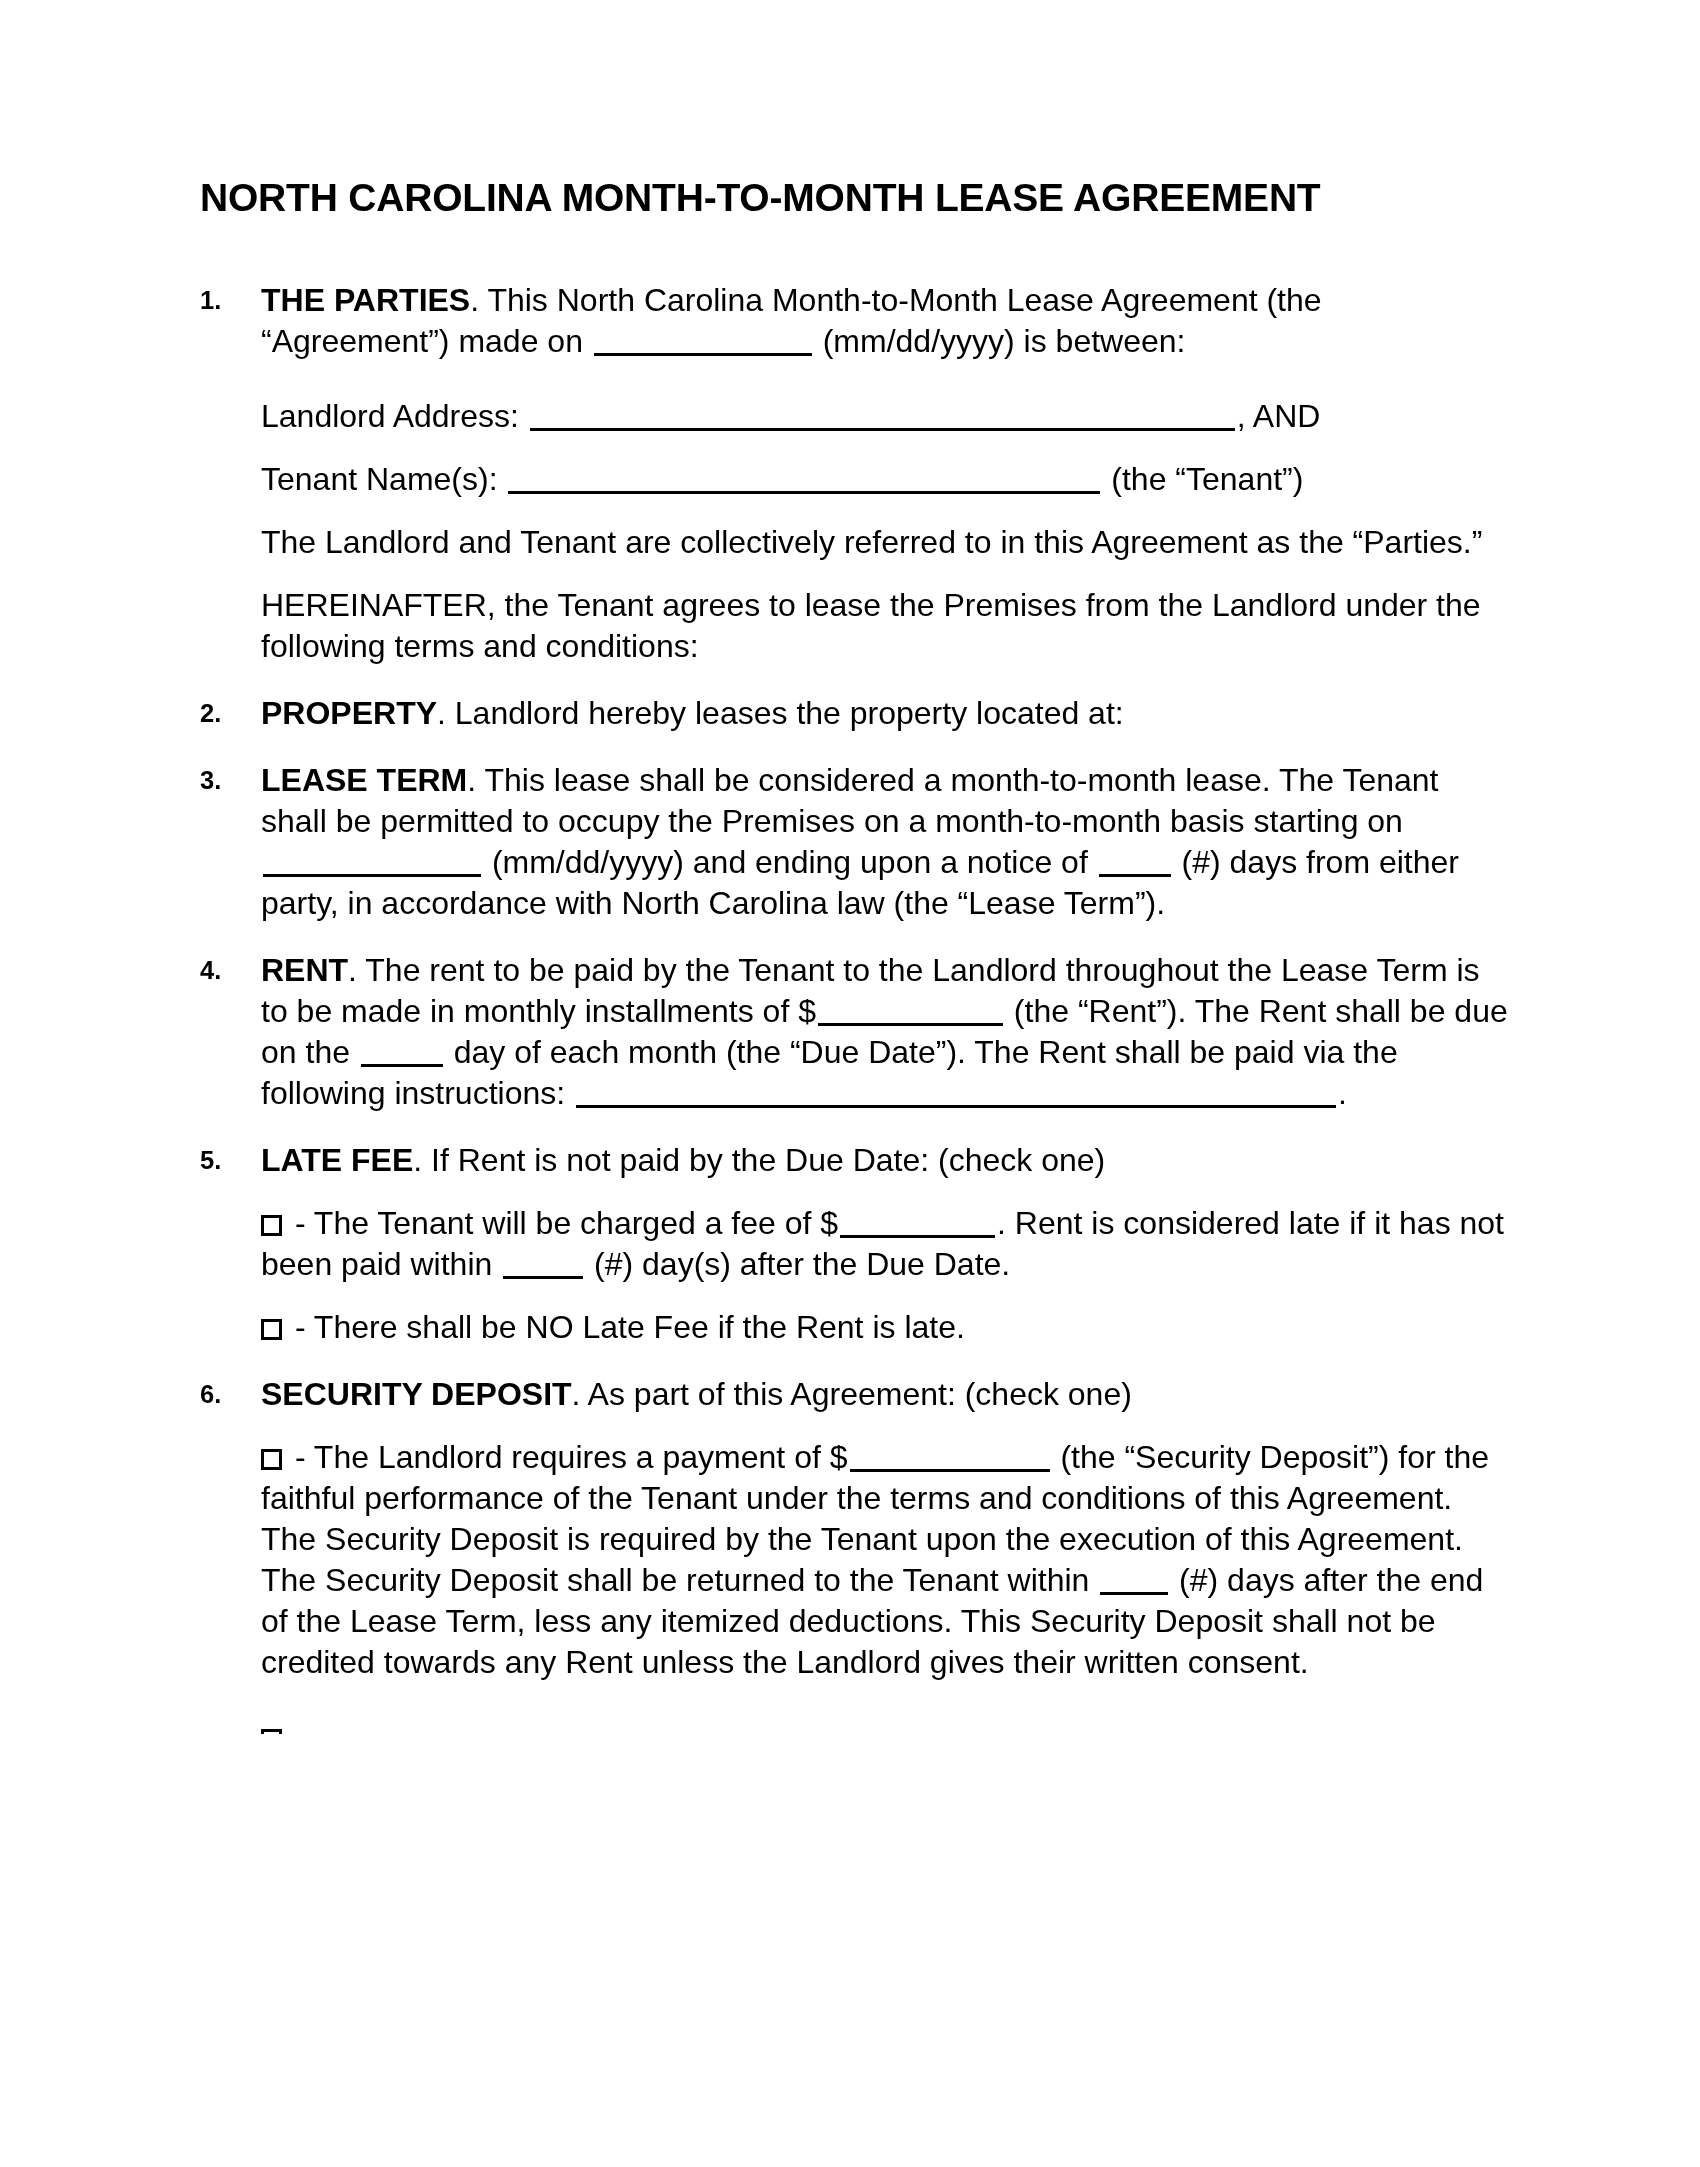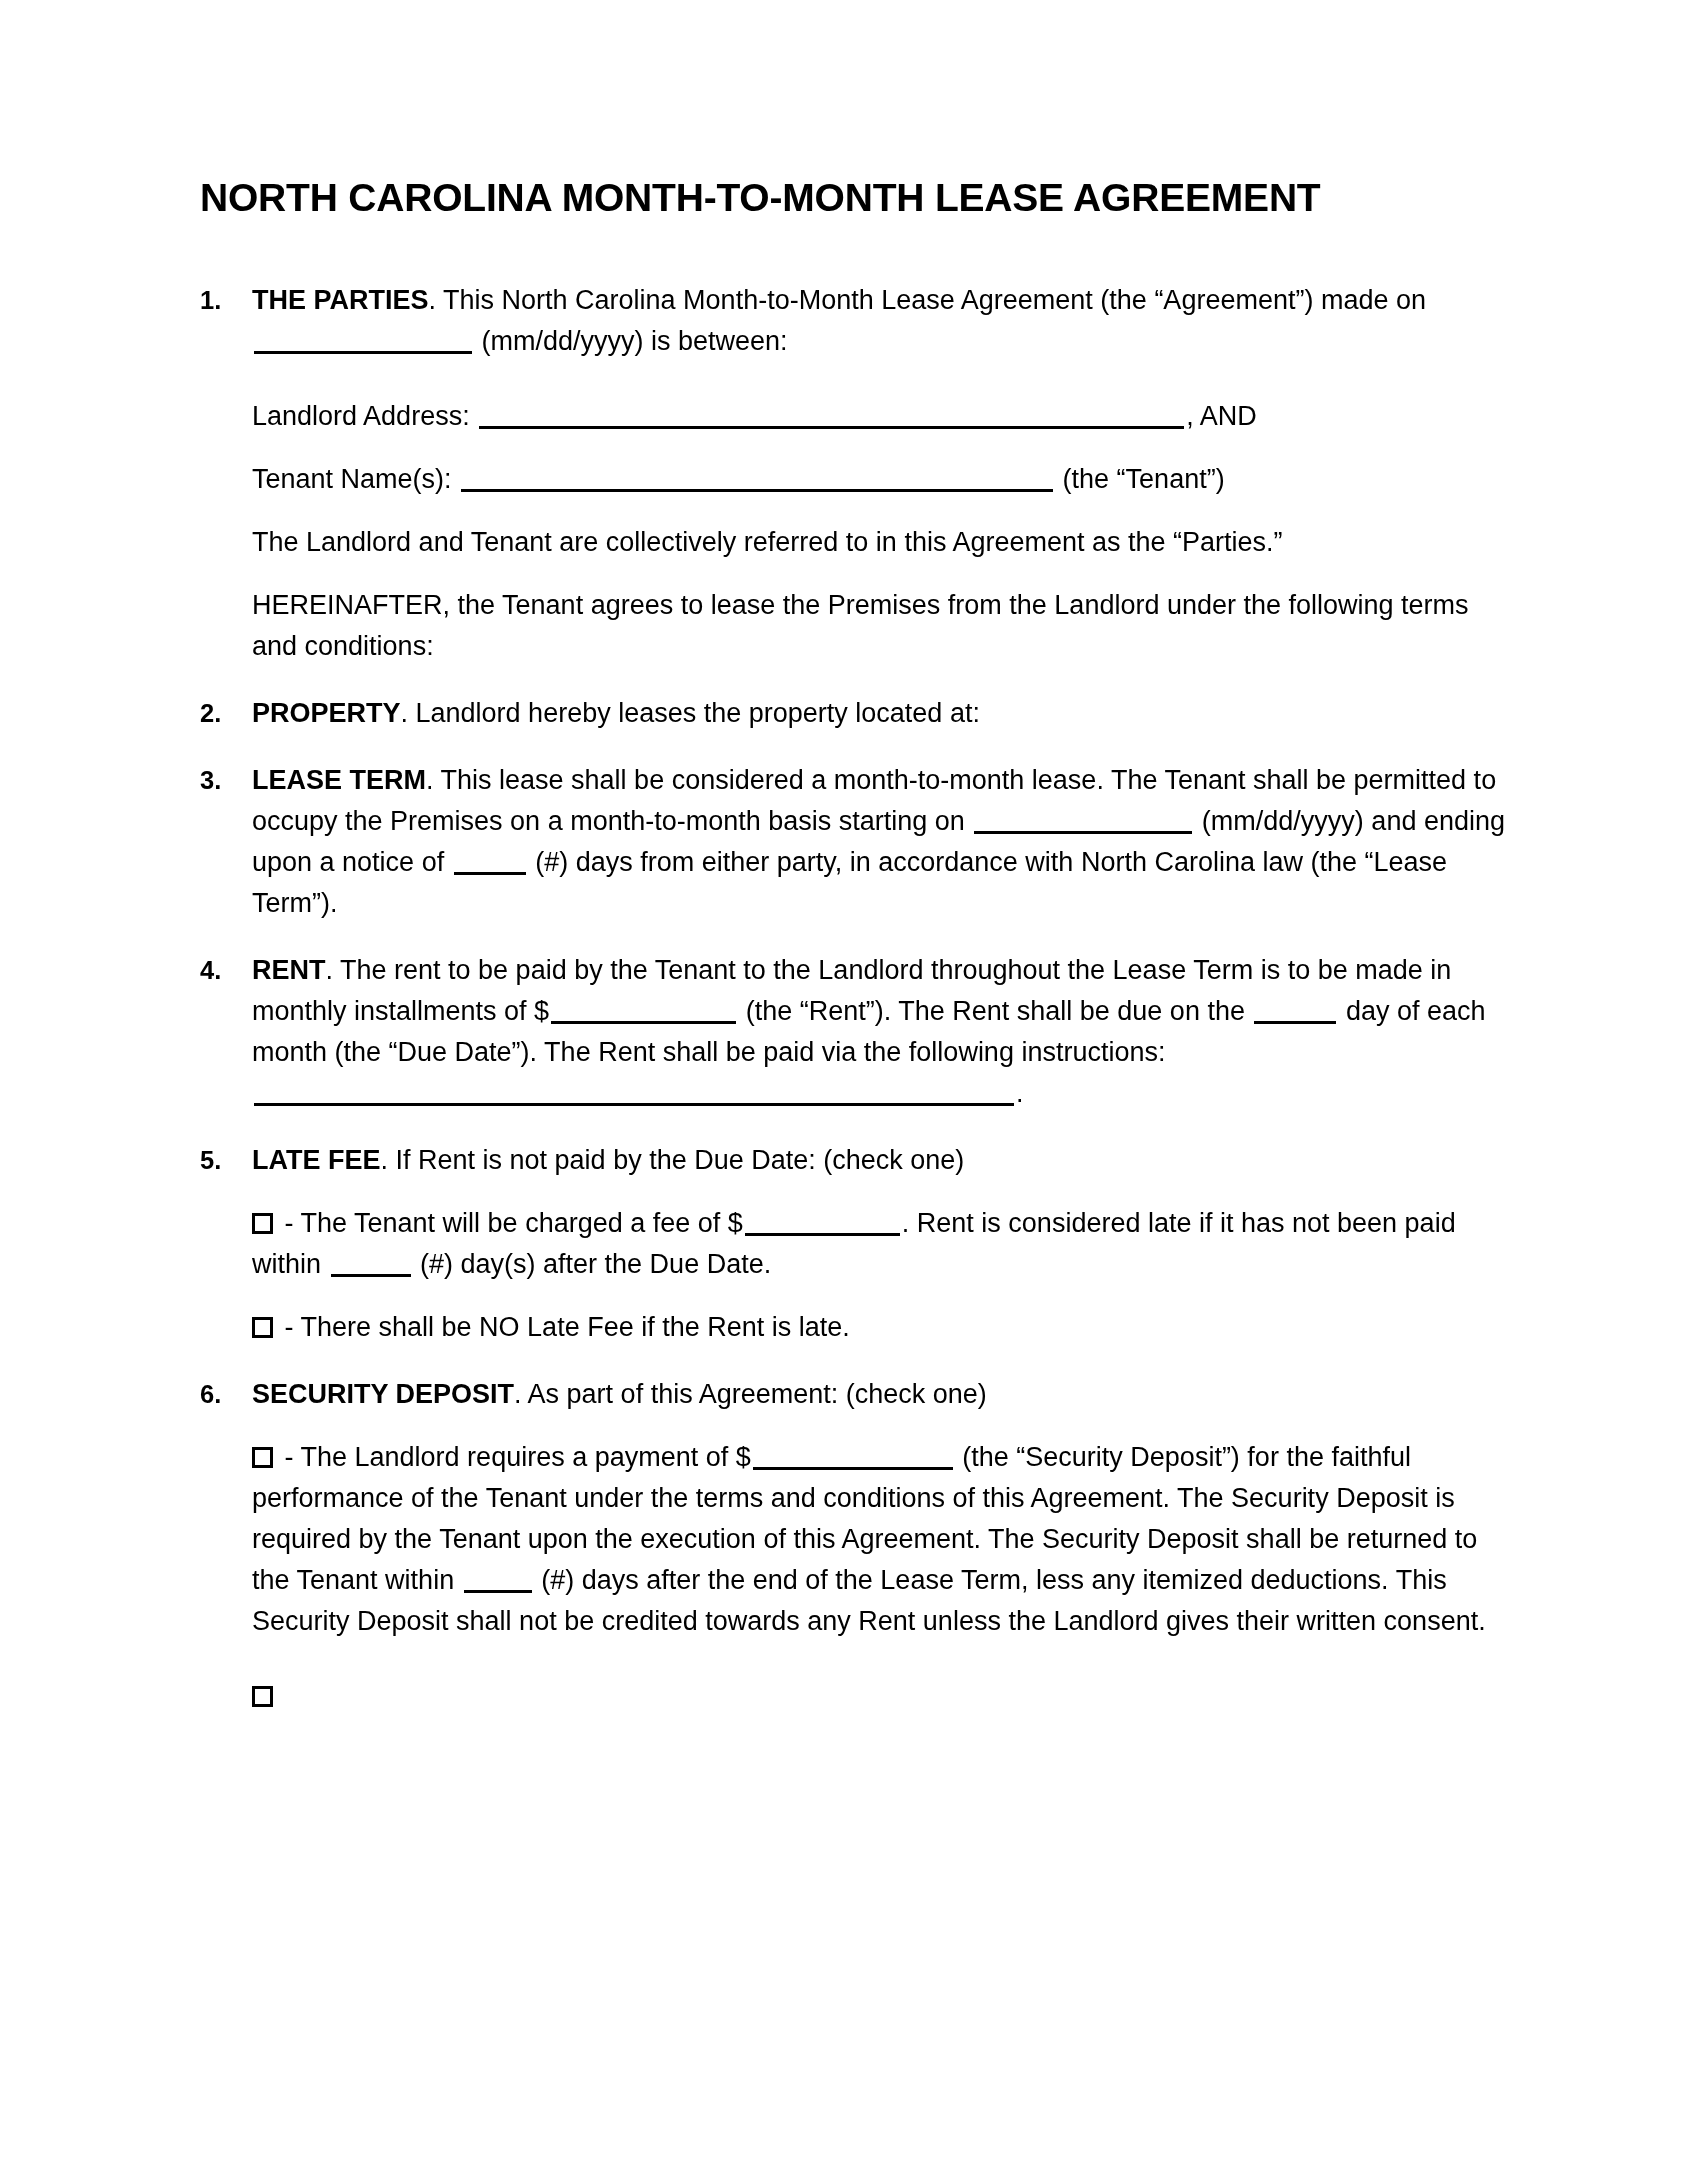--- a/index.html
+++ b/index.html
@@ -44,22 +44,23 @@
   }
   .clause-num {
     flex: 0 0 52px;
     font-size: 25.5px;
     font-weight: bold;
     line-height: 41px;
     text-align: left;
   }
   .clause-body {
     flex: 1 1 auto;
-    font-size: 27px;
+    font-size: 32px;
     line-height: 41px;
+    margin-left: 9px;
   }
   .clause-body p {
     margin: 0;
   }
   .gap-sm { height: 22px; }
   .gap-md { height: 34px; }
   b, .bold { font-weight: bold; }
 
   
   .blank {

